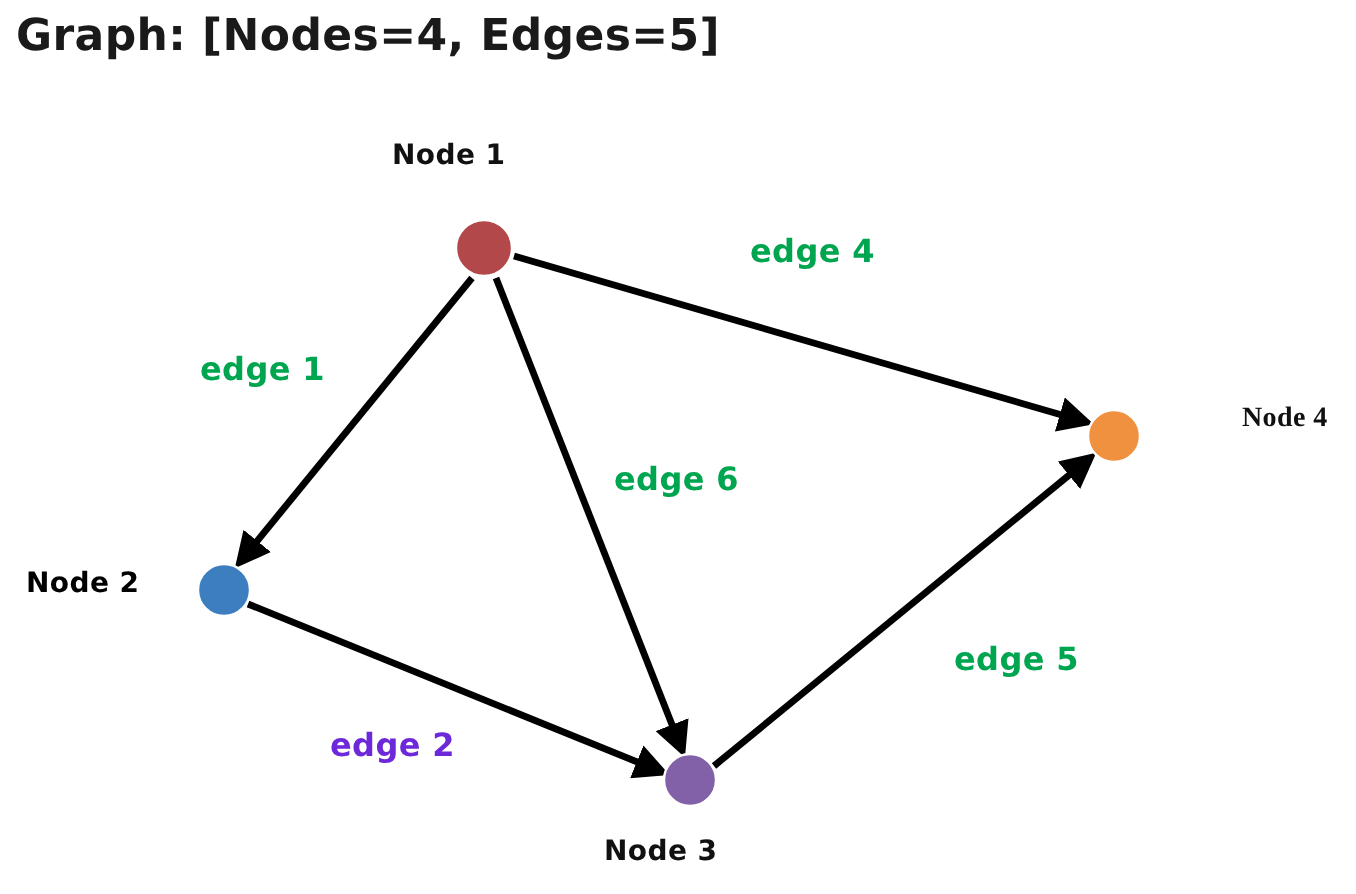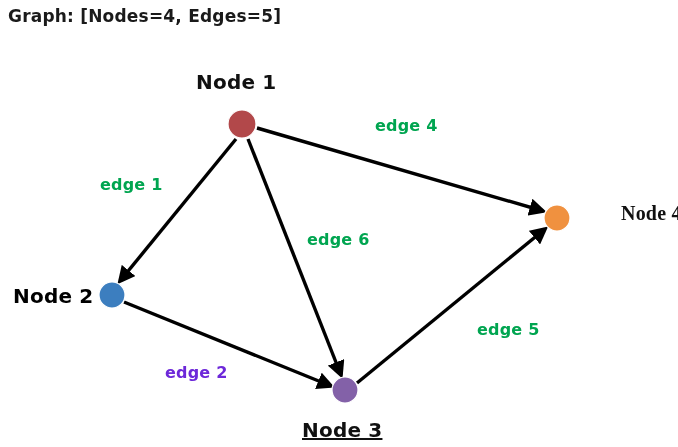--- a/index.html
+++ b/index.html
@@ -13,37 +13,37 @@
     height: 447px;
     background: #ffffff;
     overflow: hidden;
     font-family: "DejaVu Sans", sans-serif;
   }
   #title {
     position: absolute;
     left: 8px;
     top: 6px;
     font-family: "DejaVu Sans", sans-serif;
-    font-size: 17px;
+    font-size: 22px;
     font-weight: bold;
     color: #1a1a1a;
     letter-spacing: 0.2px;
     white-space: nowrap;
   }
   svg.graph-svg {
     position: absolute;
     left: 0;
     top: 0;
     width: 678px;
     height: 447px;
   }
   .node-label {
     position: absolute;
     font-family: "DejaVu Sans", sans-serif;
-    font-size: 20px;
+    font-size: 14px;
     font-weight: bold;
     color: #111111;
     white-space: nowrap;
     letter-spacing: 0.2px;
   }
   .edge-label {
     position: absolute;
     font-family: "DejaVu Sans", sans-serif;
     font-size: 16px;
     font-weight: bold;
@@ -75,21 +75,21 @@
         <circle cx="242" cy="124" r="14" fill="#b2484a" stroke="#ffffff" stroke-width="1.2"></circle>
         <circle cx="112" cy="295" r="13" fill="#3c7ebf" stroke="#ffffff" stroke-width="1.2"></circle>
         <circle cx="345" cy="390" r="13" fill="#8361a8" stroke="#ffffff" stroke-width="1.2"></circle>
         <circle cx="557" cy="218" r="13" fill="#f0913f" stroke="#ffffff" stroke-width="1.2"></circle>
       </g>
   </svg>
 
   <div id="node-labels">
       <div class="node-label" style="left: 196px; top: 70px; color: rgb(17, 17, 17);">Node 1</div>
       <div class="node-label" style="left: 13px; top: 284px; color: #000000;">Node 2</div>
-      <div class="node-label" style="left: 302px; top: 418px; color: rgb(17, 17, 17); text-decoration: underline;">Node 3</div>
+      <div class="node-label" style="left: 302px; top: 418px; color: rgb(17, 17, 17);">Node 3</div>
       <div class="node-label" style="left: 621px; top: 202px; color: rgb(17, 17, 17); font-family: Liberation Serif, serif;">Node 4</div>
     </div>
   <div id="edge-labels">
       <div class="edge-label" style="left: 100px; top: 175px; color: rgb(0, 165, 80);">edge 1</div>
       <div class="edge-label" style="left: 165px; top: 363px; color: #6d28d9;">edge 2</div>
       <div class="edge-label" style="left: 307px; top: 230px; color: rgb(0, 165, 80);">edge 6</div>
       <div class="edge-label" style="left: 375px; top: 116px; color: rgb(0, 165, 80);">edge 4</div>
       <div class="edge-label" style="left: 441px; top: 320px; color: rgb(0, 165, 80); margin-left: 36px;">edge 5</div>
     </div>
 

